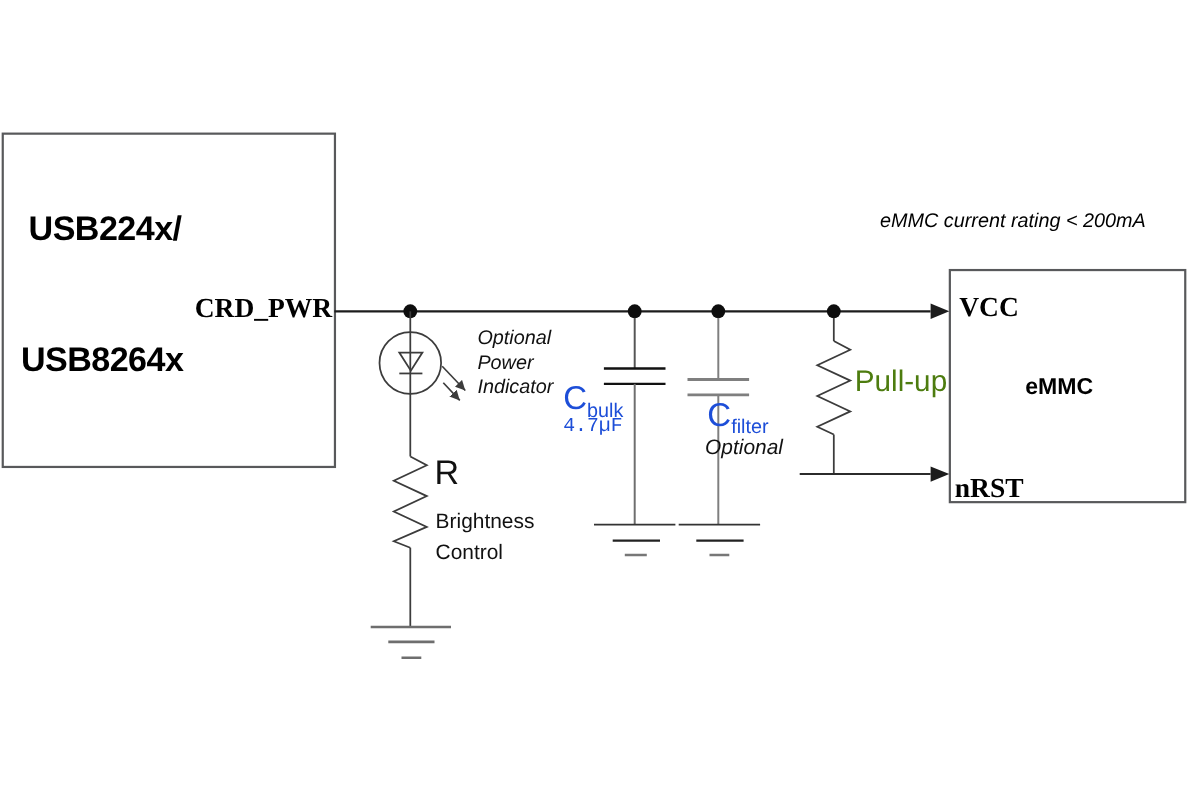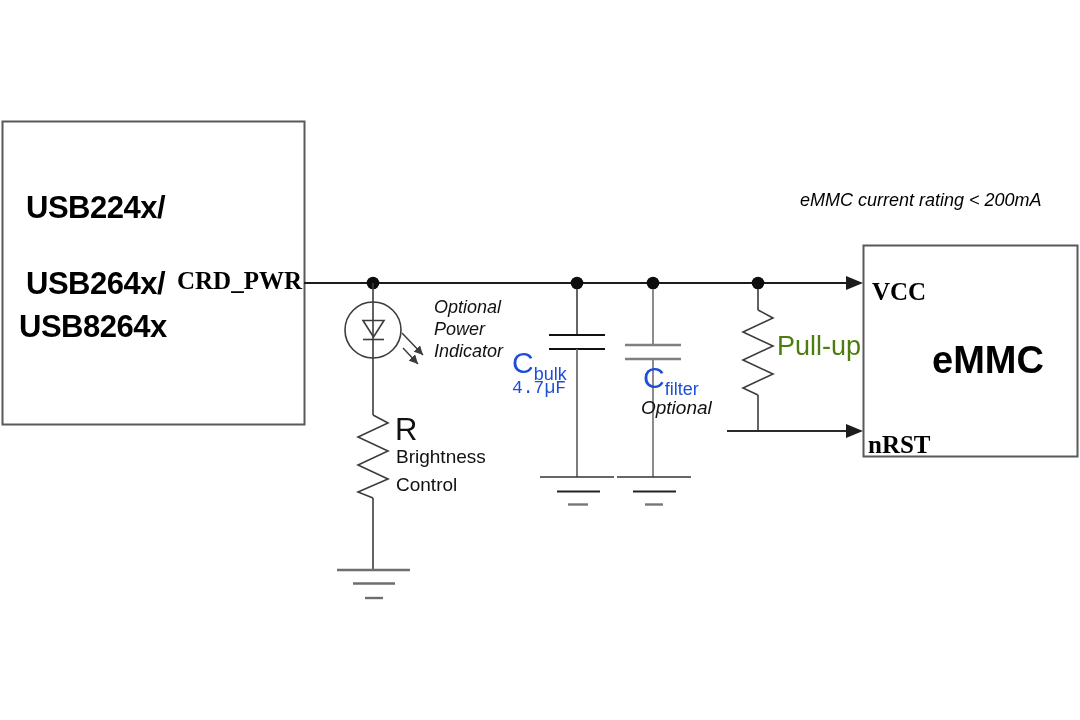--- a/index.html
+++ b/index.html
@@ -7,26 +7,26 @@
     position:relative; width:1080px; height:657px; background:#ffffff;
     font-family:"Liberation Sans", sans-serif; overflow:hidden;
   }
   #schematic-svg { position:absolute; left:0; top:0; }
   .t { position:absolute; white-space:nowrap; line-height:1; color:#000; }
   .usb  { font-weight:bold; font-size:31px; letter-spacing:-0.5px; }
   .serifb { font-family:"Liberation Serif", serif; font-weight:bold; font-size:25px; }
   .note { font-weight:normal; font-style:italic; font-size:18px; }
   .ital { font-style:italic; font-size:18px; color:#111; }
   .ital19 { font-style:italic; font-size:19px; color:#111; }
-  .small19 { font-size:19px; color:#111; }
+  .small19 { font-size:19px; color:#111;margin-top:18px; }
   .caplbl { font-size:30px; color:#1d4ed8; }
   .caplbl sub { font-size:18px; }
   .rlbl { font-size:31px; color:#111; }
   .pull { font-size:27px; color:#4d7c0f; }
-  .emmct { font-weight:bold; font-size:38px; }
+  .emmct { font-weight:bold; font-size:21px; }
   .lh22 > div { line-height:22px; }
 </style>
 </head>
 <body>
 
 <div id="canvas">
 
   <svg id="schematic-svg" width="1080" height="720" viewBox="0 0 1080 720">
     <defs>
       <marker id="ah" markerUnits="userSpaceOnUse" markerWidth="10" markerHeight="9" refX="9" refY="4.5" orient="auto">
@@ -102,25 +102,24 @@
       <path d="M758,395 V430" stroke="#3c3c3c" stroke-width="1.6" fill="none"></path>
     </g>
 
     <g>
       <path d="M727,431 H846" stroke="#2b2b2b" stroke-width="1.8" fill="none"></path>
       <polygon points="846,424 846,438 863,431" fill="#1c1c1c"></polygon>
     </g>
   </svg>
 
   <div class="t usb" style="left:26px; top:192px;">USB224x/</div>
-  <div class="t usb" style="left:26px; top:268px;">USB264x/</div>
   <div class="t usb" style="left:19px; top:311px;">USB8264x</div>
 
   <div class="t serifb" style="left:177px; top:268px;">CRD_PWR</div>
-  <div class="t serifb" style="left:872px; top:267px;margin-top:12px;">VCC</div>
+  <div class="t serifb" style="left:872px; top:267px;">VCC</div>
   <div class="t serifb" style="left:868px; top:416px;margin-top:16px;">nRST</div>
   <div class="t emmct" style="left:932px; top:341px;">eMMC</div>
 
   <div class="t note" style="left:800px; top:191px;">eMMC current rating &lt; 200mA</div>
 
   <div class="t lh22" style="left:434px; top:296px;">
     <div class="ital">Optional</div>
     <div class="ital">Power</div>
     <div class="ital">Indicator</div>
   </div>

